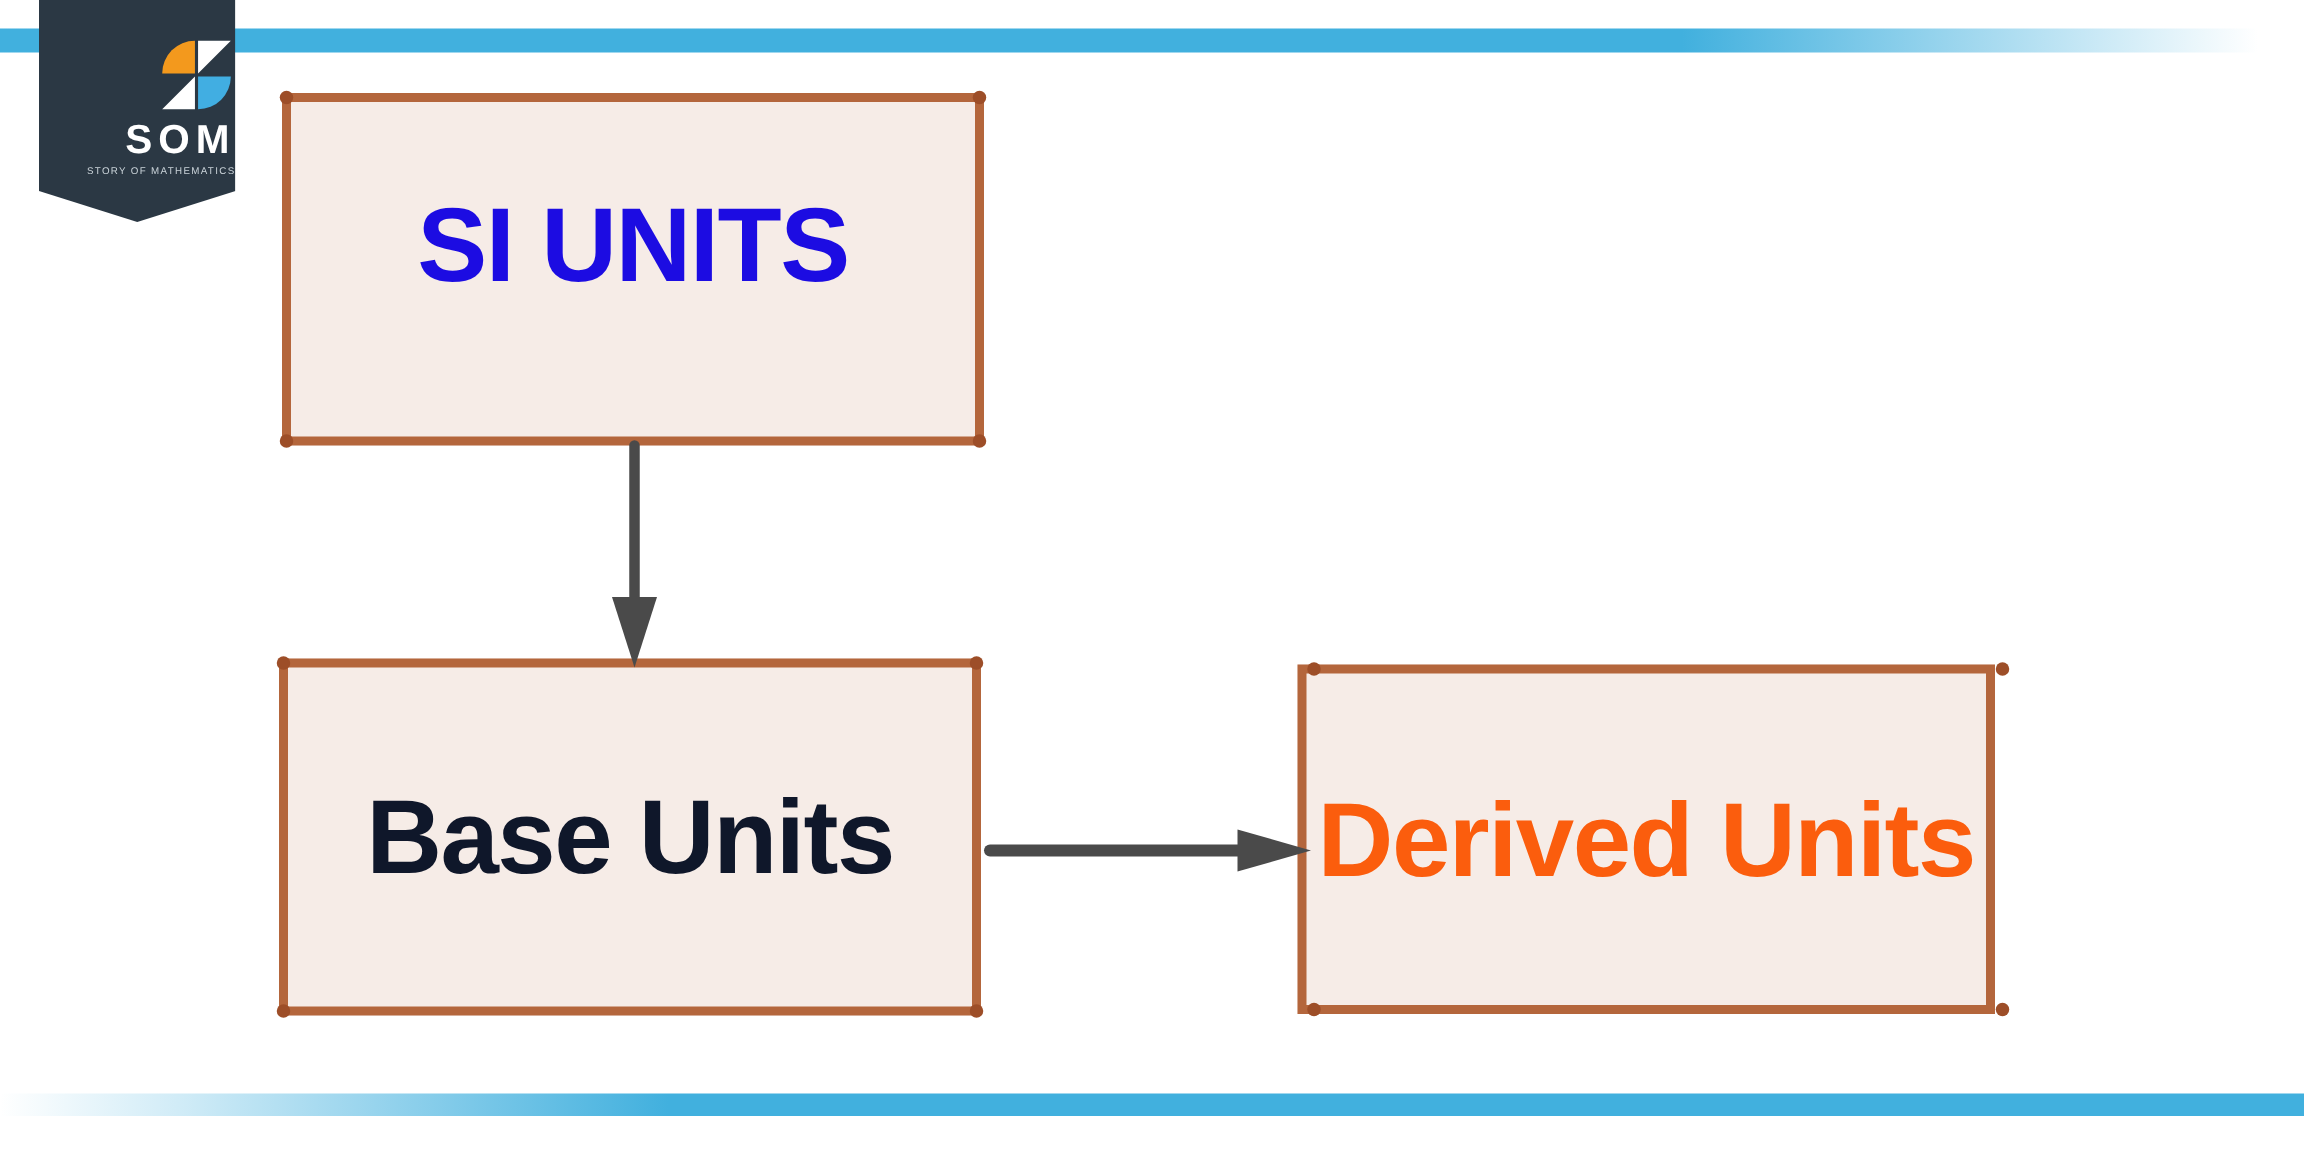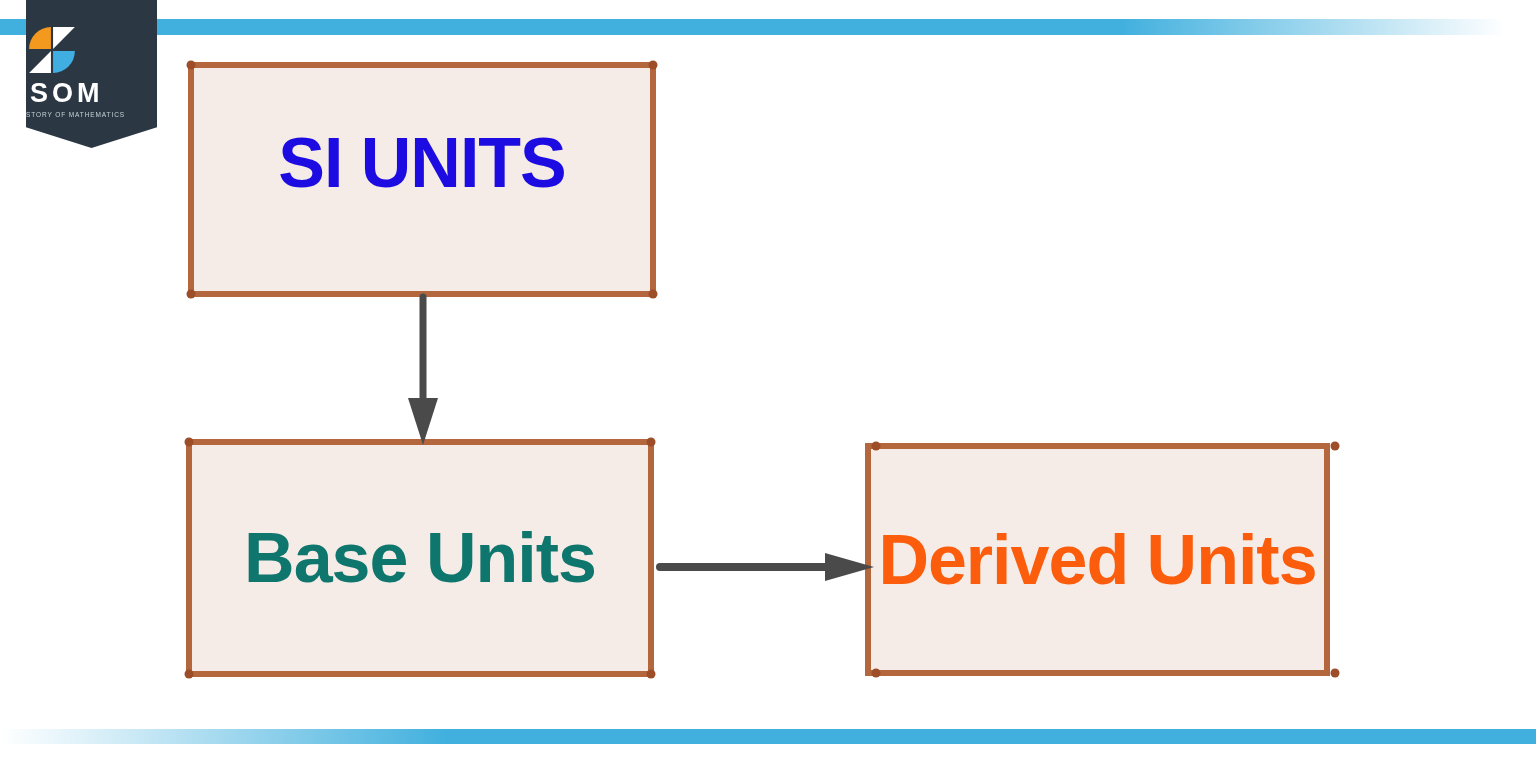--- a/index.html
+++ b/index.html
@@ -27,21 +27,21 @@
       #41b0de 29%, #41b0de 100%);
   }
 
   
   .badge {
     position: absolute; left: 26px; top: 0;
     width: 131px; height: 148px;
     background: #2b3844;
     clip-path: polygon(0 0, 100% 0, 100% 86%, 50% 100%, 0 86%);
     z-index: 5;
-    display: flex; flex-direction: column; align-items: flex-start;
+    display: flex; flex-direction: column; align-items: flex-end;
   }
   .logo-mark { margin-top: 24px; width: 52px; height: 52px; }
   .logo-name {
     color: #ffffff; font-weight: bold; font-size: 27px;
     letter-spacing: 4px; margin-top: 4px; margin-left: 4px;
     line-height: 1;
   }
   .logo-tagline {
     color: #c9d2d8; font-size: 6.5px; letter-spacing: 0.9px;
     margin-top: 4px; white-space: nowrap;
@@ -55,21 +55,21 @@
     display: flex; align-items: center; justify-content: center;
   }
   .node-label {
     font-weight: bold; font-size: 70px; letter-spacing: -1px;
     white-space: nowrap;
   }
   #node-si      { left: 188px; top: 62px;  width: 468px; height: 235px; }
   #node-base    { left: 186px; top: 439px; width: 468px; height: 238px; }
   #node-derived { left: 865px; top: 443px; width: 465px; height: 233px; }
   #node-si .node-label      { color: #1c0ce2; transform: translateY(-17px); }
-  #node-base .node-label    { color: #0f766e; }
+  #node-base .node-label    { color: #0f172a; }
   #node-derived .node-label { color: #fb5d0d; }
 
   
   .overlay {
     position: absolute; left: 0; top: 0;
     width: 1536px; height: 768px;
     pointer-events: none; z-index: 4;
   }
 </style>
 </head>

